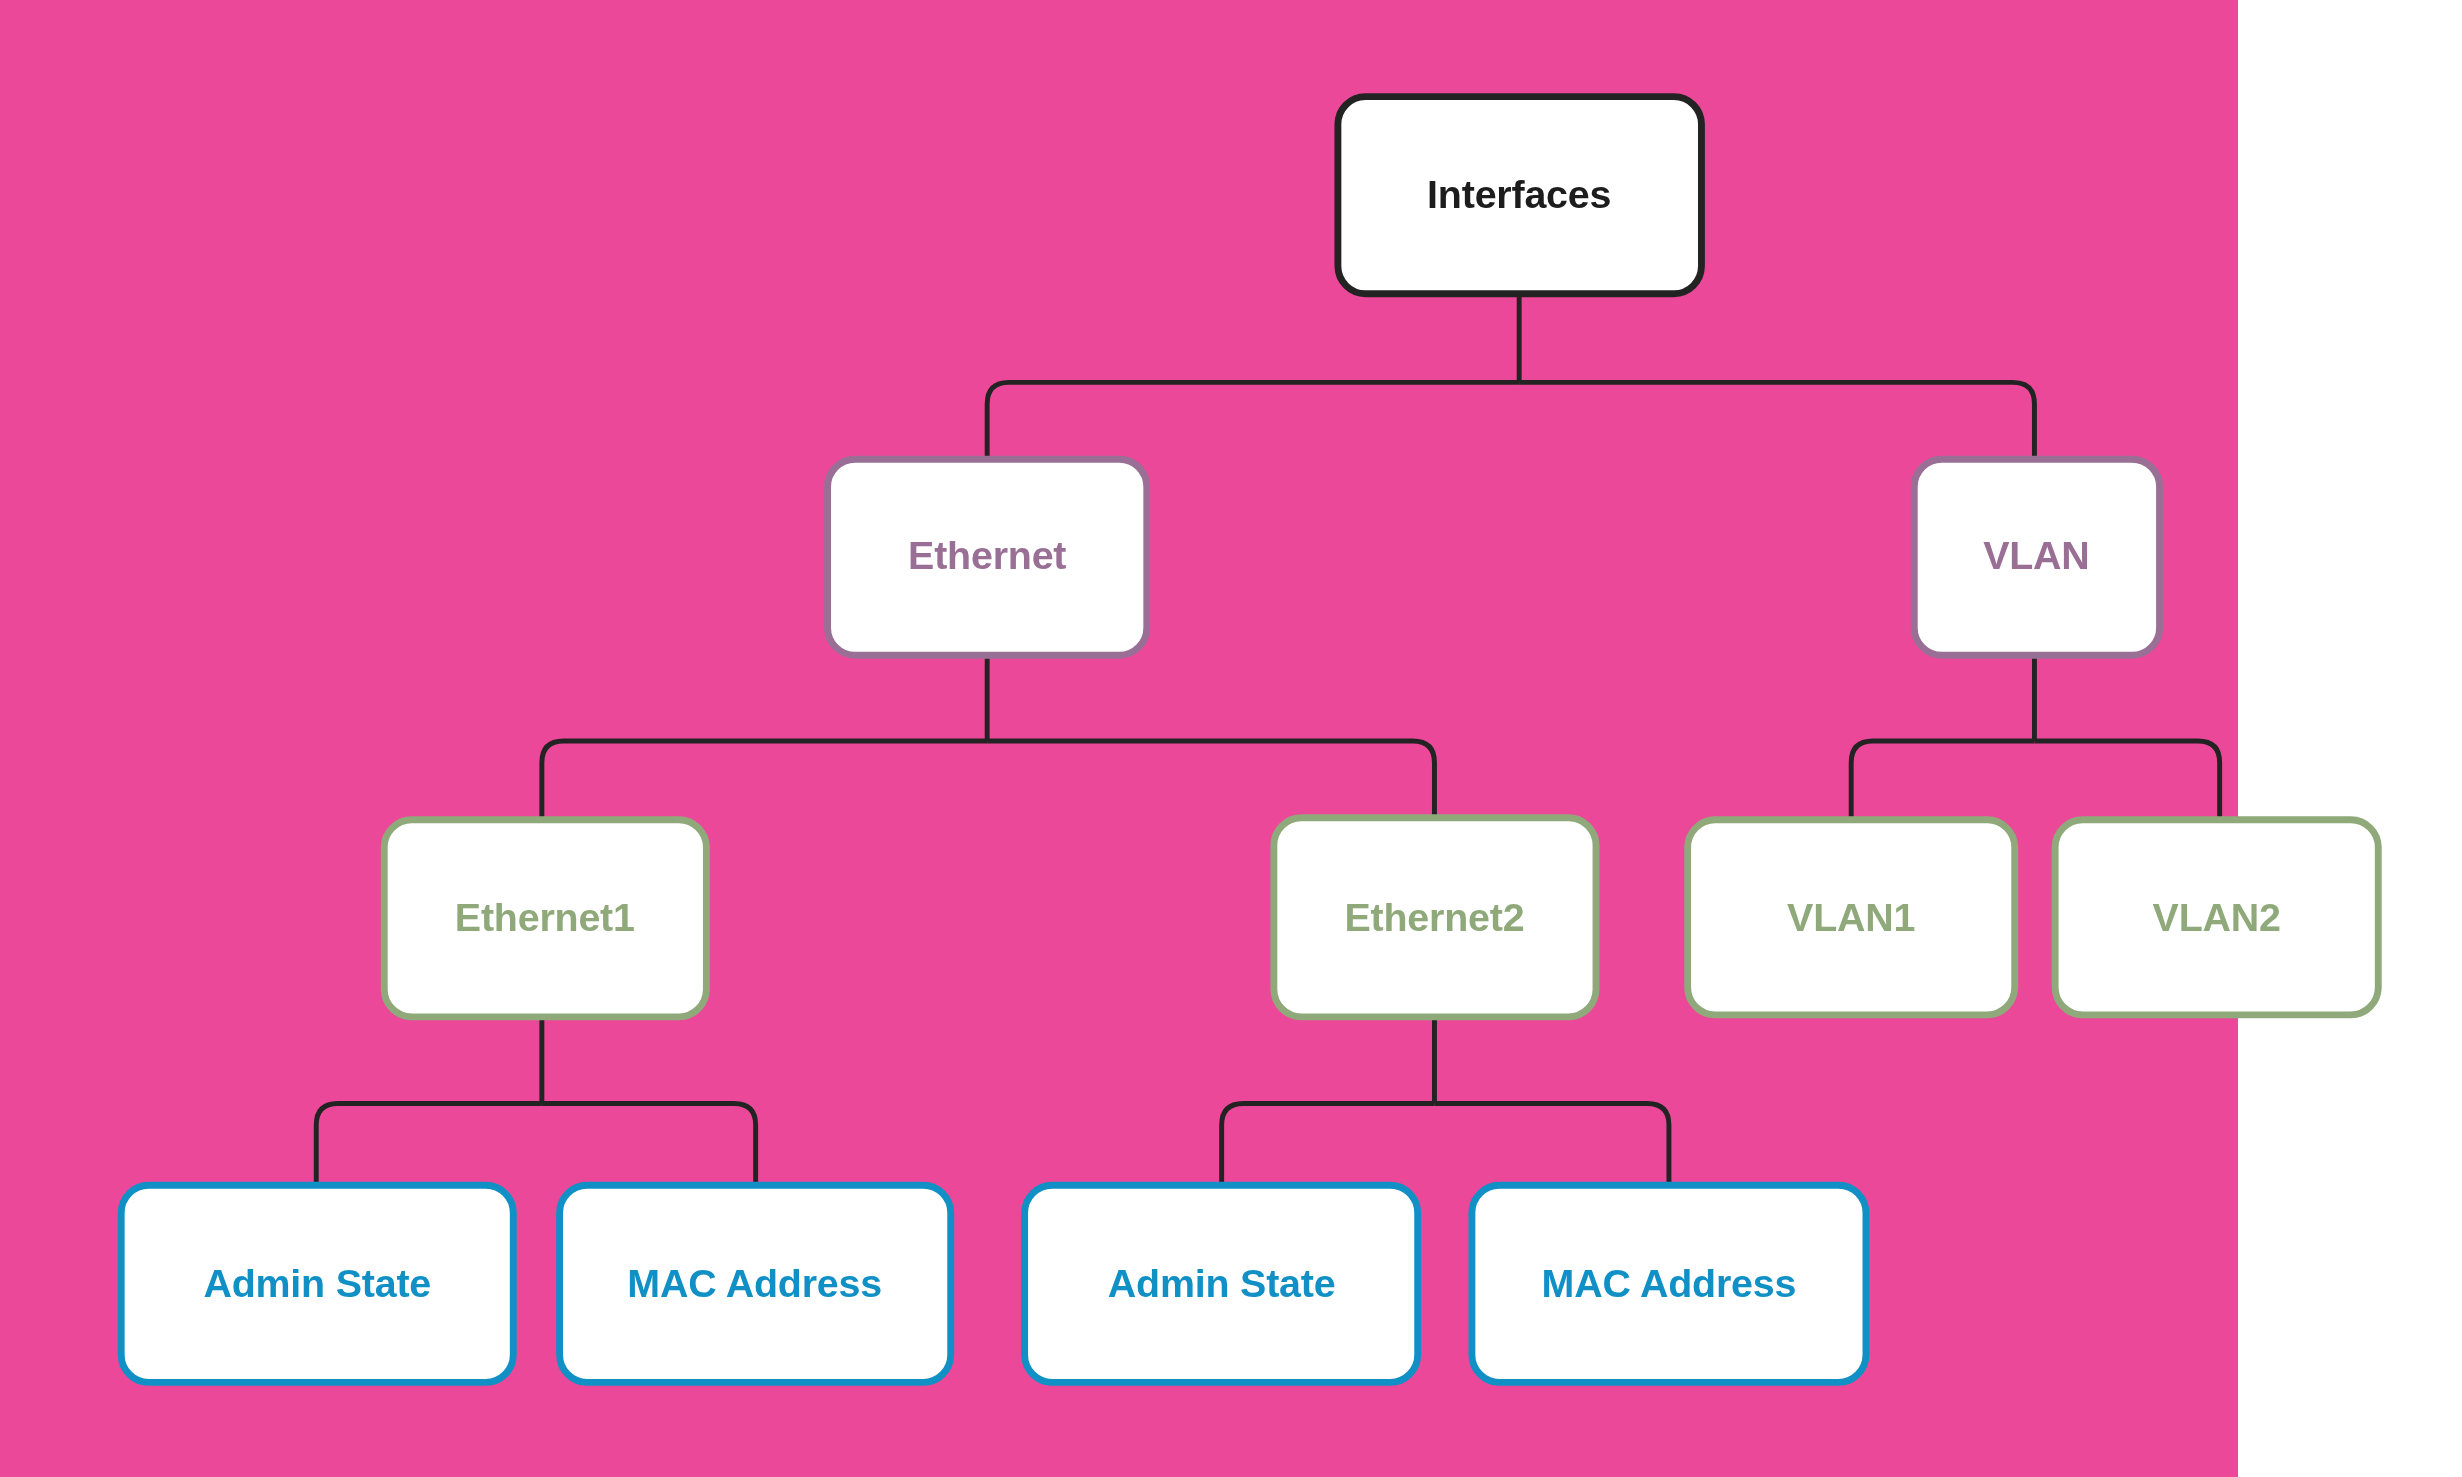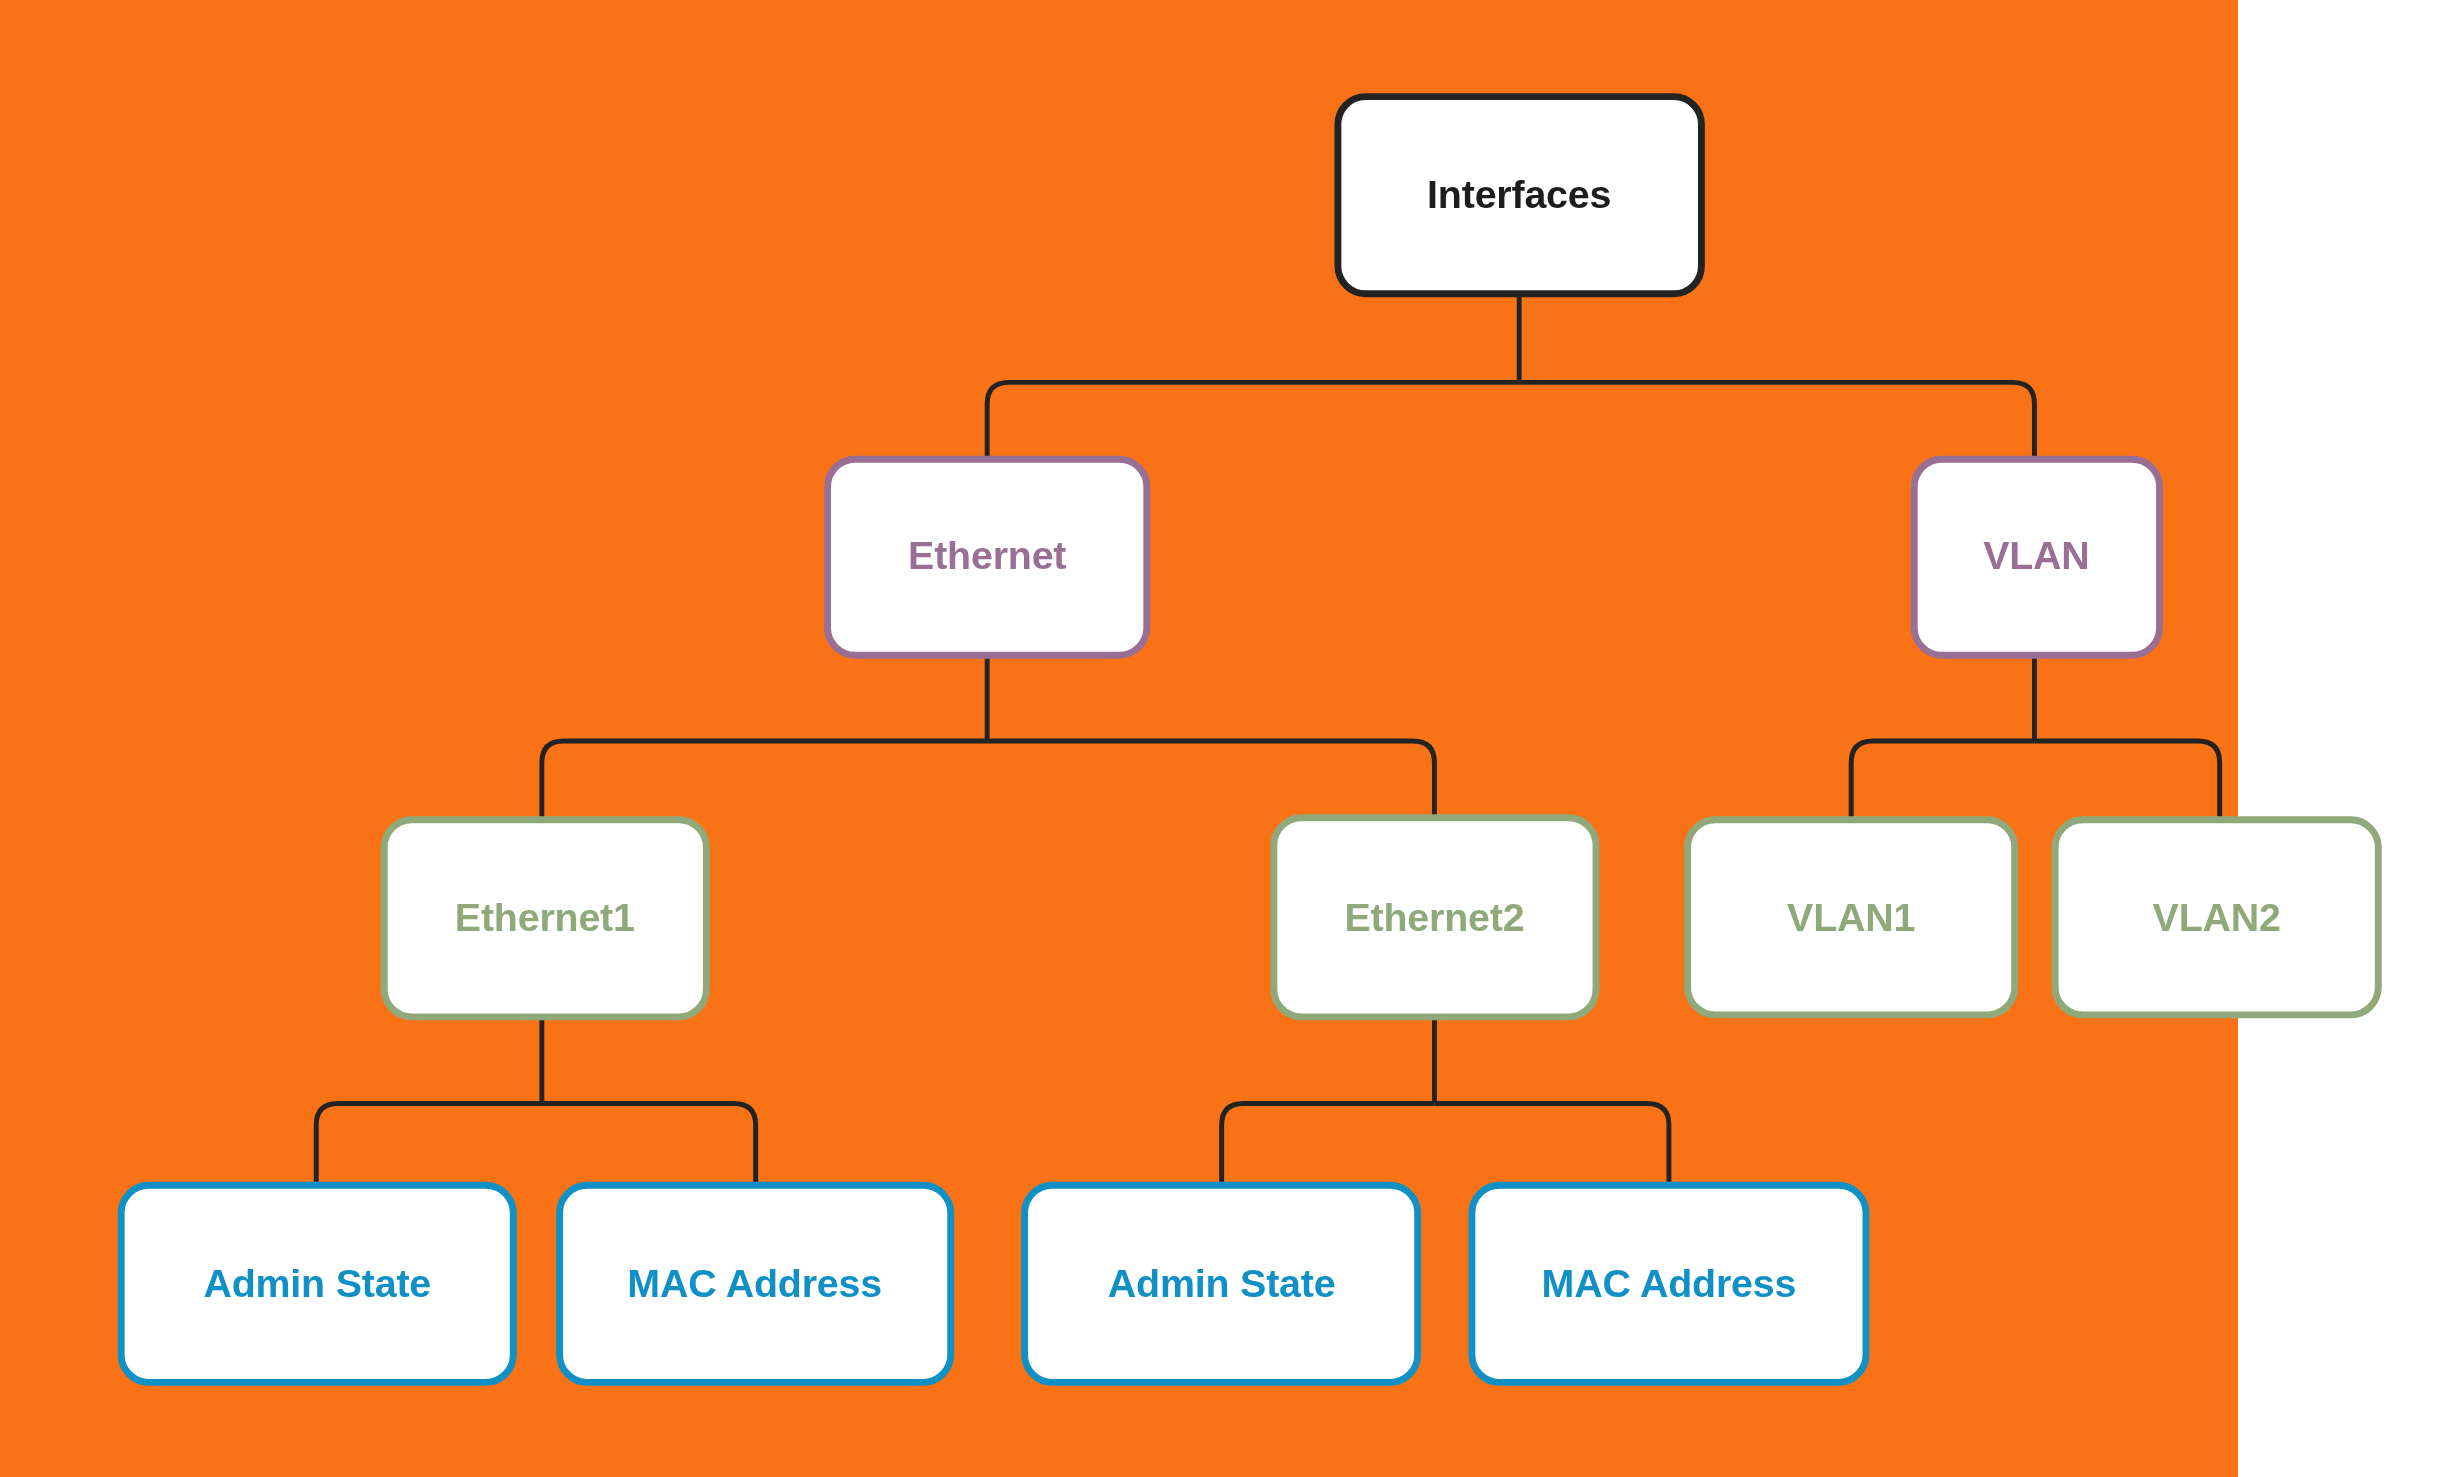--- a/index.html
+++ b/index.html
@@ -10,21 +10,21 @@
   body {
     width: 2463px;
     height: 1478px;
     overflow: hidden;
     font-family: "Liberation Sans", sans-serif;
   }
   #diagram-root {
     position: relative;
     width: 2238px;
     height: 1478px;
-    background: #f97316;
+    background: #ec4899;
   }
   svg.tree-canvas {
     position: absolute;
     left: 0;
     top: 0;
     width: 2463px;
     height: 1478px;
     display: block;
   }
   .edge-path {

